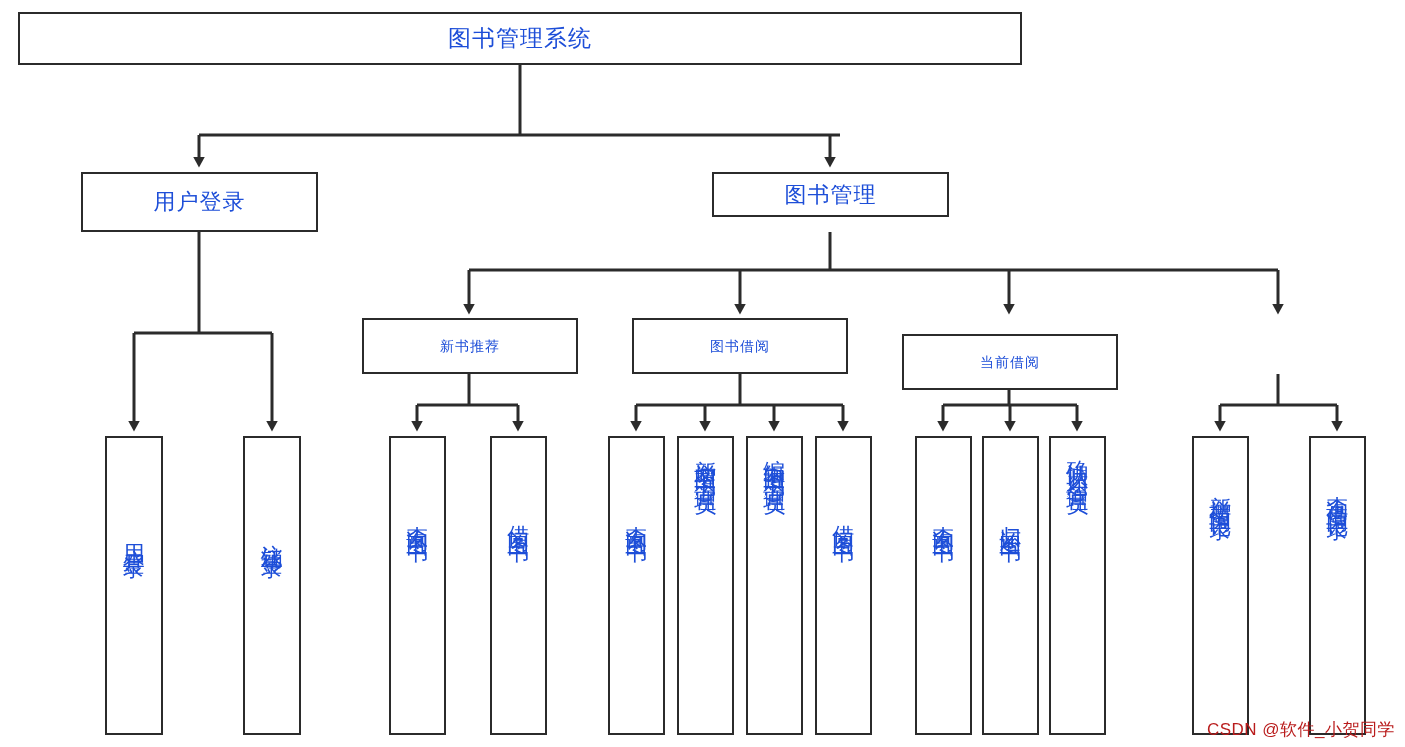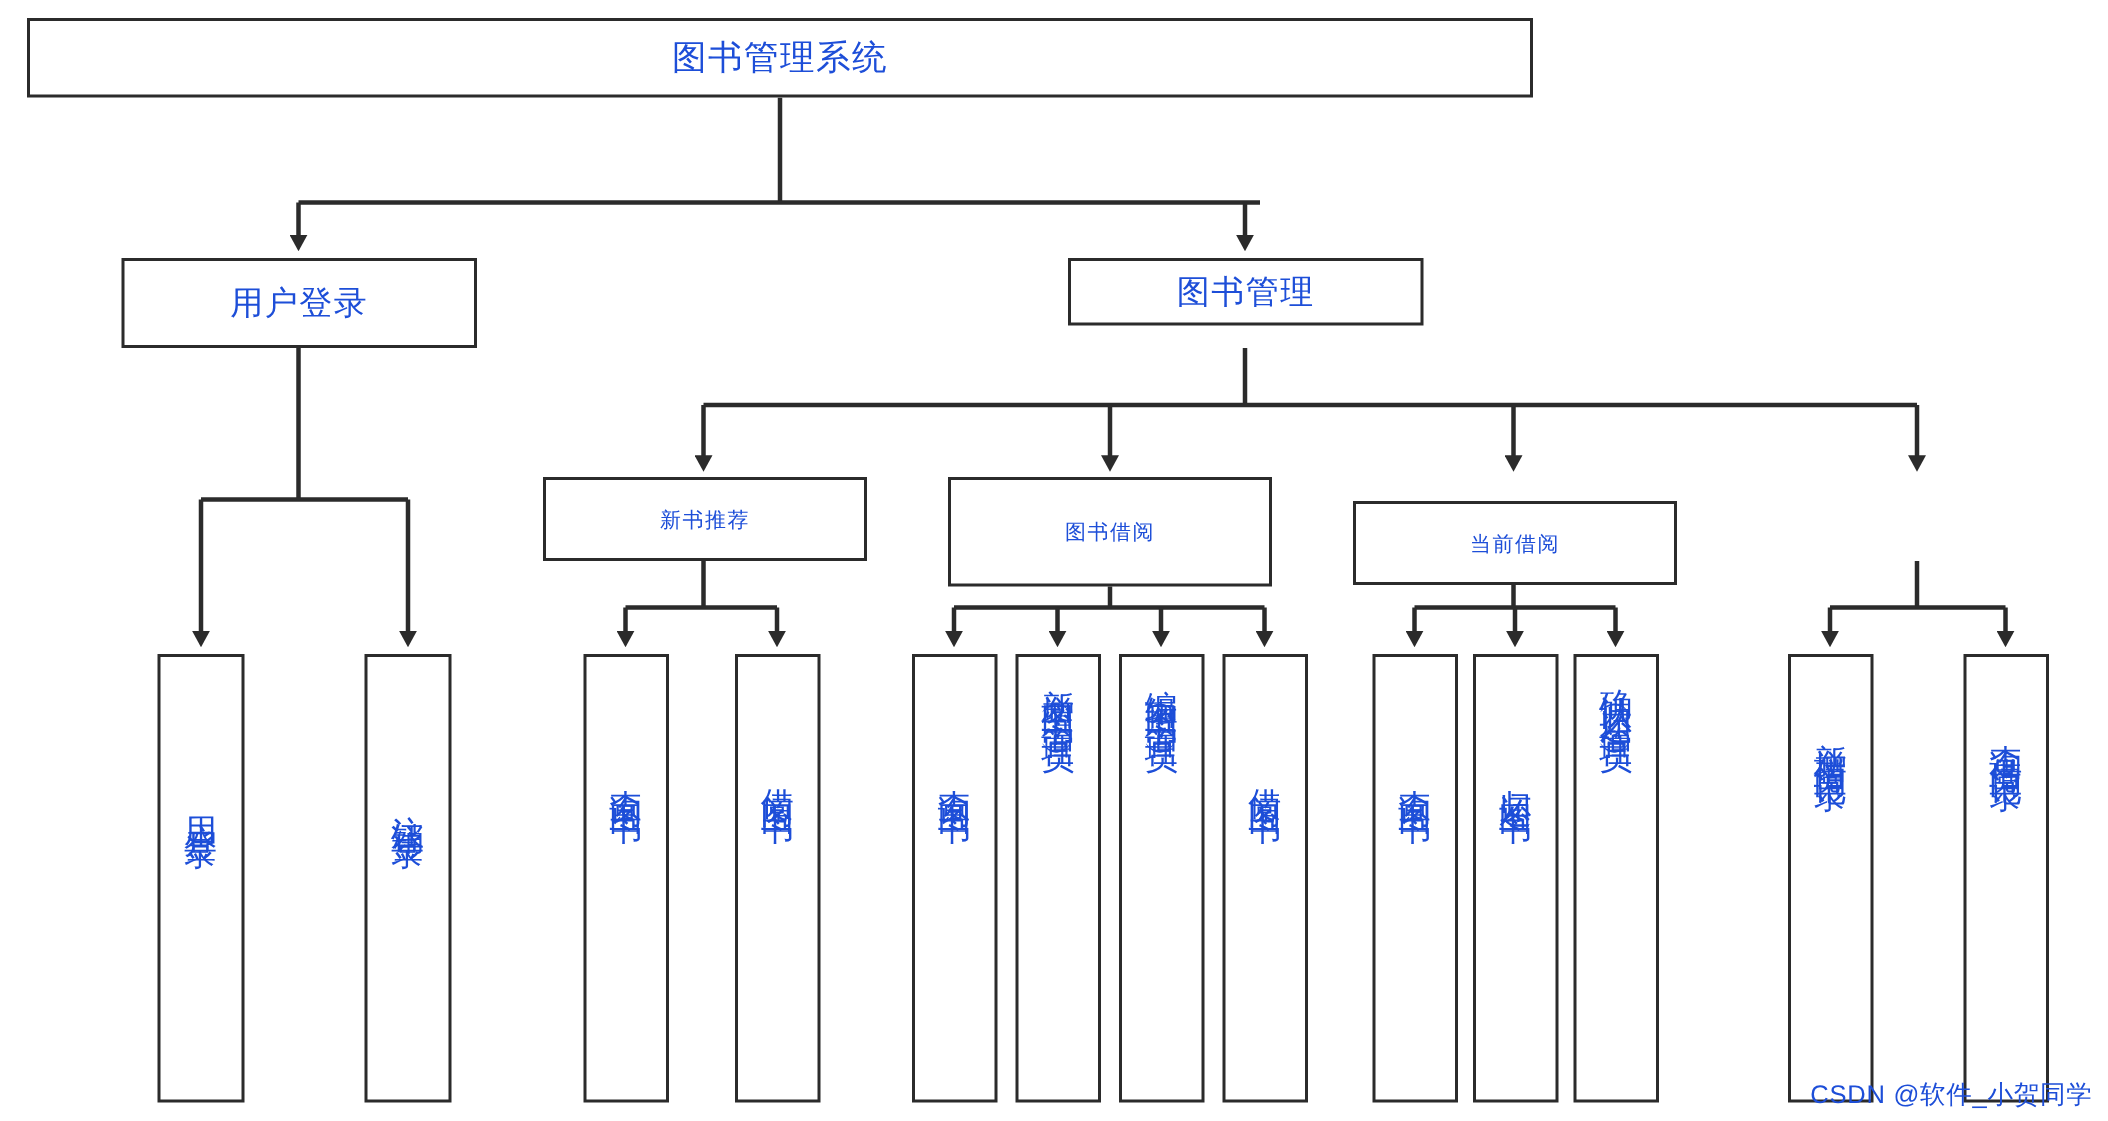--- a/index.html
+++ b/index.html
@@ -10,21 +10,21 @@
   .node{position:absolute;box-sizing:border-box;background:#ffffff;
         border:2.5px solid #2b2b2b;display:flex;align-items:center;justify-content:center;}
   .node-label{font-size:21px;line-height:1.15;color:#1d4ed8;white-space:nowrap;letter-spacing:1px;}
   .node.vertical{align-items:flex-start;padding-top:6px;}
   .node.vertical .node-label{
       writing-mode:vertical-rl;text-orientation:upright;
       white-space:normal;letter-spacing:5px;font-size:22px;}
   .node.root .node-label{font-size:23px;}
   .node.level1 .node-label{font-size:22px;}
   .node.level2 .node-label{font-size:14px;}
-  #watermark{position:absolute;right:10px;bottom:6px;font-size:17px;color:#1d4ed8;
+  #watermark{position:absolute;right:10px;bottom:6px;font-size:17px;color:#b91c1c;
              letter-spacing:0.5px;white-space:nowrap;}
 </style>
 </head>
 <body>
 
 <div id="diagram-root">
 
   <svg id="connectors" viewBox="0 0 1405 747" xmlns="http://www.w3.org/2000/svg">
     <defs>
       <marker id="arrow" markerWidth="11" markerHeight="12" refX="1.5" refY="6" orient="auto" markerUnits="userSpaceOnUse">
@@ -82,21 +82,21 @@
   <div class="node level1" style="left:81px;top:172px;width:237px;height:60px;">
     <span class="node-label">用户登录</span>
   </div>
   <div class="node level1" style="left:712px;top:172px;width:237px;height:45px;">
     <span class="node-label">图书管理</span>
   </div>
 
   <div class="node level2" style="left:362px;top:318px;width:216px;height:56px;">
     <span class="node-label">新书推荐</span>
   </div>
-  <div class="node level2" style="left:632px;top:318px;width:216px;height:73px;">
+  <div class="node level2" style="left:632px;top:318px;width:216px;height:56px;">
     <span class="node-label">图书借阅</span>
   </div>
   <div class="node level2" style="left:902px;top:318px;width:216px;height:56px;margin-top:16px;">
     <span class="node-label">当前借阅</span>
   </div>
 
   <div class="node vertical" style="left:105px;top:436px;width:58px;height:299px;padding-top:88px;">
     <span class="node-label">用户登录</span>
   </div>
   <div class="node vertical" style="left:243px;top:436px;width:58px;height:299px;padding-top:88px;">

